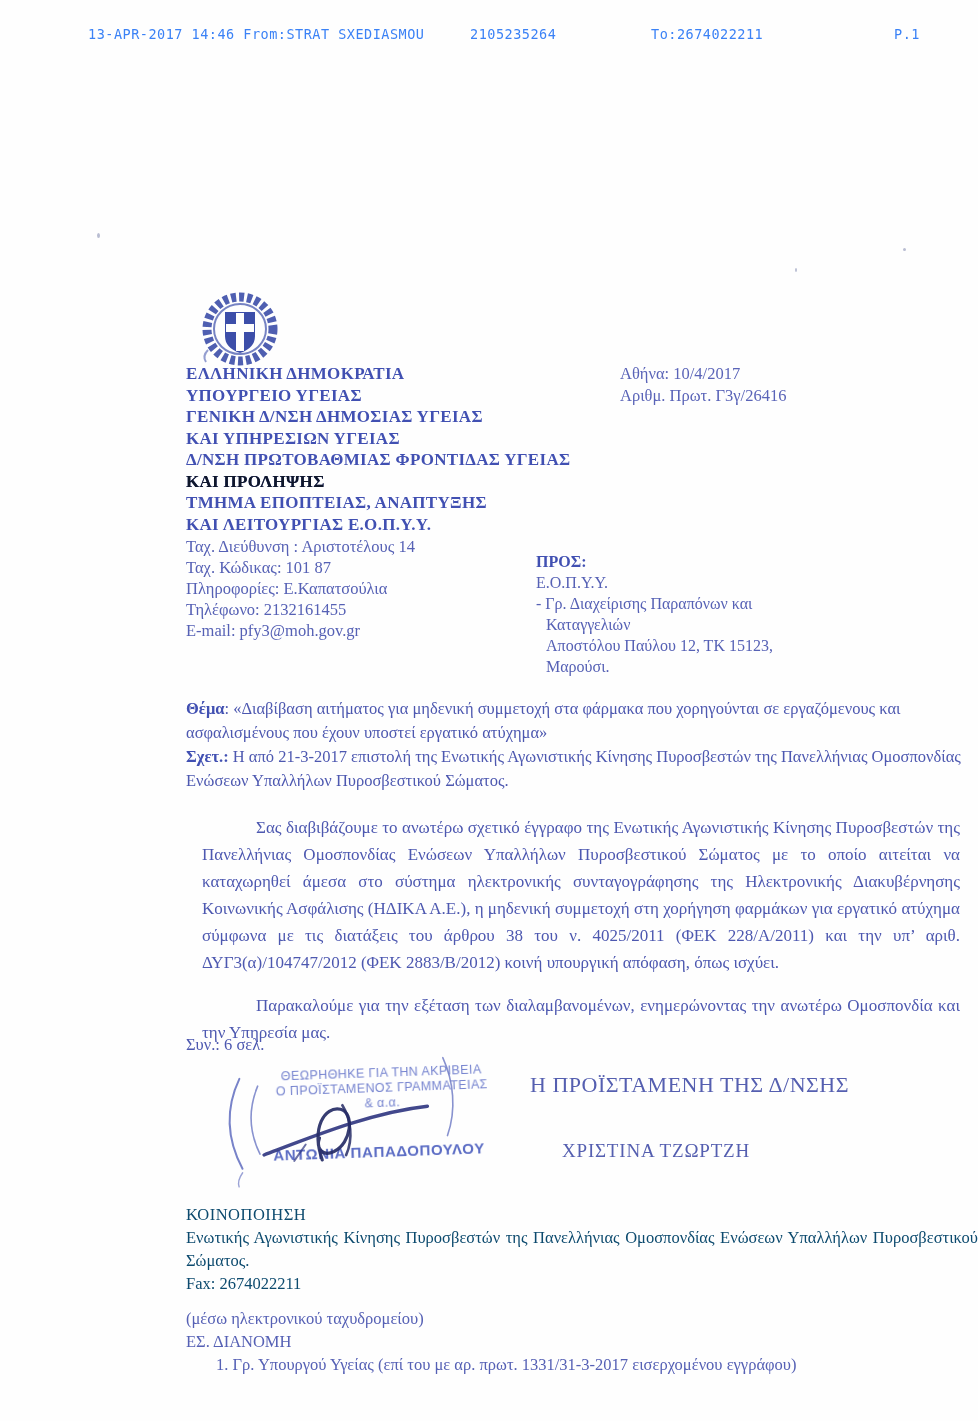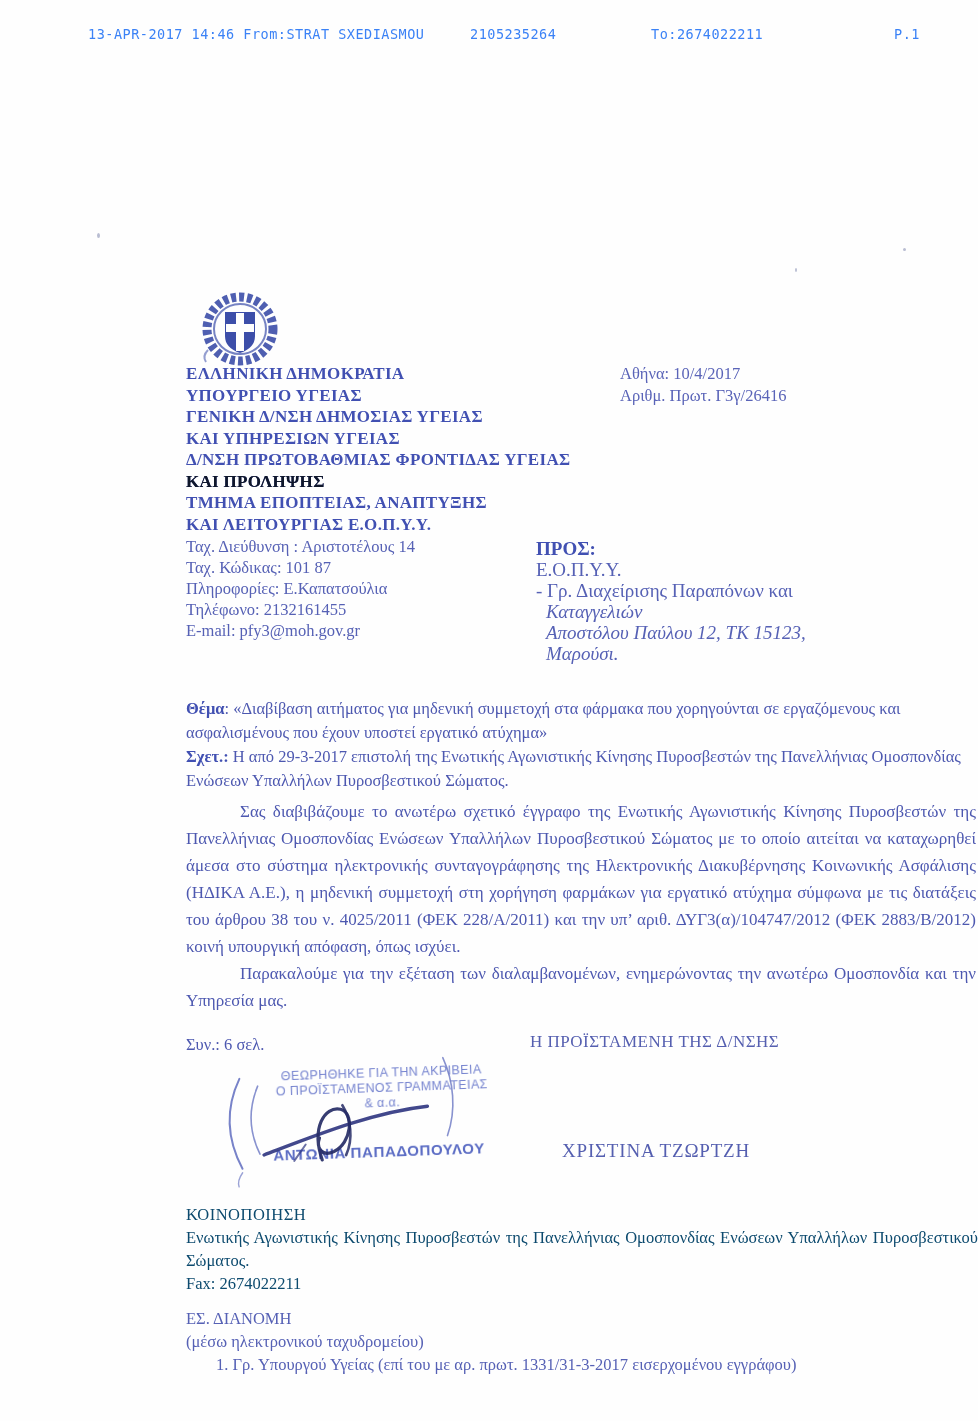--- a/index.html
+++ b/index.html
@@ -47,40 +47,40 @@
   }
 
   
   .contact {
     position: absolute; left: 186px; top: 536px; width: 360px;
     font-size: 16.5px; line-height: 21px; color: #5661b5; white-space: nowrap;
   }
 
   
   .recipient {
-    position: absolute; left: 536px; top: 538px; width: 400px;
-    font-size: 19px; line-height: 21px; color: #5661b5; white-space: nowrap;
+    position: absolute; left: 536px; top: 551px; width: 400px;
+    font-size: 16px; line-height: 21px; color: #5661b5; white-space: nowrap;
   }
   .recipient .label { font-weight: bold; color: #4150b2; }
-  .recipient .indent { padding-left: 10px; font-style: italic; }
+  .recipient .indent { padding-left: 10px; }
 
   
   .subject-block {
     position: absolute; left: 186px; top: 697px; width: 792px;
     font-size: 16.5px; line-height: 24px; color: #4d58b0;
   }
   .subject-block b { color: #4150b2; }
 
   
   .body-block {
     position: absolute; left: 186px; top: 798px; width: 790px;
     font-size: 17px; line-height: 27px; color: #4d58b0;
     text-align: justify;
   }
-  .body-block p { margin: 0; text-indent: 54px; }
+  .body-block p { margin: 16px; text-indent: 54px; }
 
   
   .attachments {
     position: absolute; left: 186px; top: 1035px;
     font-size: 16.5px; color: #4d58b0;
   }
 
   
   .stamp {
     position: absolute; left: 228px; top: 1058px; width: 300px; height: 130px;
@@ -97,22 +97,22 @@
     position: absolute; left: 10px; top: 85px; width: 280px;
     font-family: "Liberation Sans", sans-serif;
     font-size: 15px; font-weight: bold; text-align: center;
     color: #5b6cc4; letter-spacing: 0.6px;
     filter: blur(0.25px);
   }
   .sig-svg { position: absolute; left: -35px; top: -12px; }
 
   
   .signer-title {
-    position: absolute; left: 530px; top: 1032px;
-    font-size: 17px; color: #555fb0; letter-spacing: 0.5px; white-space: nowrap;
+    position: absolute; left: 530px; top: 1072px;
+    font-size: 22px; color: #555fb0; letter-spacing: 0.5px; white-space: nowrap;
   }
   .signer-name {
     position: absolute; left: 562px; top: 1140px;
     font-size: 19px; color: #555fb0; letter-spacing: 0.8px; white-space: nowrap;
   }
 
   
   .cc-block {
     position: absolute; left: 186px; top: 1203px; width: 792px;
     font-size: 16.5px; line-height: 23px; color: #0c4a6e;
@@ -183,21 +183,21 @@
     <div class="label">ΠΡΟΣ:</div>
     <div>Ε.Ο.Π.Υ.Υ.</div>
     <div>- Γρ. Διαχείρισης Παραπόνων και</div>
     <div class="indent">Καταγγελιών</div>
     <div class="indent">Αποστόλου Παύλου 12, ΤΚ 15123,</div>
     <div class="indent">Μαρούσι.</div>
   </div>
 
   <div class="subject-block">
     <div><b>Θέμα</b><span>: «Διαβίβαση αιτήματος για μηδενική συμμετοχή στα φάρμακα που χορηγούνται σε εργαζόμενους και ασφαλισμένους που έχουν υποστεί εργατικό ατύχημα»</span></div>
-    <div><b>Σχετ.:</b><span> Η από 29-3-2017 επιστολή της Ενωτικής Αγωνιστικής Κίνησης Πυροσβεστών της Πανελλήνιας Ομοσπονδίας Ενώσεων Υπαλλήλων Πυροσβεστικού Σώματος.</span></div>
+    <div><b>Σχετ.:</b><span> Η από 21-3-2017 επιστολή της Ενωτικής Αγωνιστικής Κίνησης Πυροσβεστών της Πανελλήνιας Ομοσπονδίας Ενώσεων Υπαλλήλων Πυροσβεστικού Σώματος.</span></div>
   </div>
 
   <div class="body-block">
     <p>Σας διαβιβάζουμε το ανωτέρω σχετικό έγγραφο της Ενωτικής Αγωνιστικής Κίνησης Πυροσβεστών της Πανελλήνιας Ομοσπονδίας Ενώσεων Υπαλλήλων Πυροσβεστικού Σώματος με το οποίο αιτείται να καταχωρηθεί άμεσα στο σύστημα ηλεκτρονικής συνταγογράφησης της Ηλεκτρονικής Διακυβέρνησης Κοινωνικής Ασφάλισης (ΗΔΙΚΑ Α.Ε.), η μηδενική συμμετοχή  στη χορήγηση φαρμάκων για εργατικό ατύχημα σύμφωνα με τις διατάξεις του άρθρου 38 του ν. 4025/2011 (ΦΕΚ 228/Α/2011) και την υπ’ αριθ. ΔΥΓ3(α)/104747/2012 (ΦΕΚ 2883/Β/2012) κοινή υπουργική απόφαση, όπως ισχύει.</p>
     <p>Παρακαλούμε για την εξέταση των διαλαμβανομένων, ενημερώνοντας την ανωτέρω Ομοσπονδία και την Υπηρεσία μας.</p>
   </div>
 
   <div class="attachments">Συν.: 6 σελ.</div>
 
   <div class="stamp">
@@ -224,22 +224,22 @@
   <div class="signer-title">Η ΠΡΟΪΣΤΑΜΕΝΗ ΤΗΣ Δ/ΝΣΗΣ</div>
   <div class="signer-name">ΧΡΙΣΤΙΝΑ ΤΖΩΡΤΖΗ</div>
 
   <div class="cc-block">
     <div class="cc-heading">ΚΟΙΝΟΠΟΙΗΣΗ</div>
     <div class="cc-body">Ενωτικής Αγωνιστικής Κίνησης Πυροσβεστών της Πανελλήνιας Ομοσπονδίας Ενώσεων Υπαλλήλων Πυροσβεστικού Σώματος.</div>
     <div>Fax: 2674022211</div>
   </div>
 
   <div class="dist-block">
+    <div>(μέσω ηλεκτρονικού ταχυδρομείου)</div>
     <div>ΕΣ. ΔΙΑΝΟΜΗ</div>
-    <div>(μέσω ηλεκτρονικού ταχυδρομείου)</div>
     <div class="dist-item">1.  Γρ. Υπουργού Υγείας (επί του με αρ. πρωτ. 1331/31-3-2017 εισερχομένου εγγράφου)</div>
   </div>
 
   <div class="speck" style="left:97px;top:233px;width:3px;height:5px;"></div>
   <div class="speck" style="left:903px;top:248px;width:3px;height:3px;"></div>
   <div class="speck" style="left:795px;top:268px;width:2px;height:4px;"></div>
 
 </div>
 
 </body></html>

